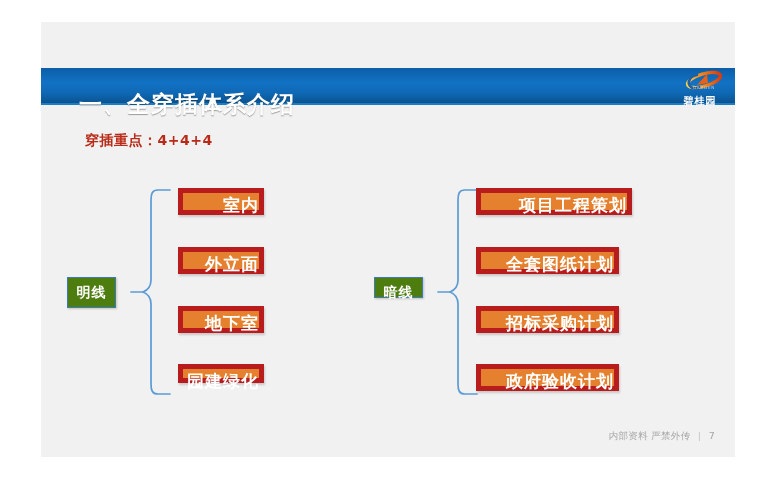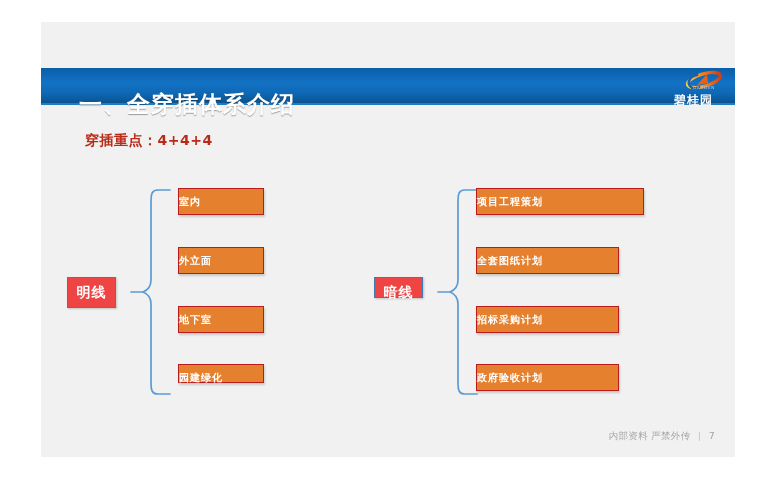--- a/index.html
+++ b/index.html
@@ -63,23 +63,23 @@
     top: 48px;
     width: 52px;
     height: 34px;
   }
   #logo svg { display:block; }
   #logo-text {
     position: absolute;
     left: 0;
     bottom: -1px;
     width: 52px;
-    text-align: left;
-    color: #ffffff;
-    font-size: 12px;
+    text-align: center;
+    color: #ffffff;
+    font-size: 10px;
     font-weight: bold;
     letter-spacing: 1px;
     line-height: 9px;
   }
 
   
   #subtitle {
     position: absolute;
     left: 44px;
     top: 110px;
@@ -88,42 +88,42 @@
     font-weight: bold;
     letter-spacing: 0.5px;
     white-space: nowrap;
   }
 
   
   .group { position: absolute; top: 0; left: 0; }
 
   .root-box {
     position: absolute;
-    background: #ef4444;
+    background: #4d7c0f;
     border: 1px solid #3f7cb5;
     color: #ffffff;
     font-size: 14px;
     font-weight: bold;
     text-align: center;
     box-sizing: border-box;
     box-shadow: 1px 1px 2px rgba(0,0,0,0.20);
     letter-spacing: 1px;
   }
 
   .leaf-box {
     position: absolute;
     background: #e5802f;
     color: #ffffff;
-    font-size: 10px;
-    font-weight: bold;
-    text-align: left;
+    font-size: 17px;
+    font-weight: bold;
+    text-align: right;
     box-sizing: border-box;
     box-shadow: 1px 2px 2px rgba(0,0,0,0.17);
     letter-spacing: 1px;
-    border: 1px solid #b91c1c;
+    border: 5px solid #b91c1c;
   }
 
   .brace { position: absolute; }
   .brace svg { display: block; overflow: visible; }
 
   
   #footer {
     position: absolute;
     right: 20px;
     bottom: 14px;
@@ -184,21 +184,21 @@
     <div class="root-box" style="left:333px; top:255px; width:49px; height:21px; line-height:29px;">暗线</div>
 
     <div class="brace" style="left:380px; top:164px; width:64px; height:212px;">
       <svg width="64" height="212" viewBox="0 0 64 212">
         <path d="M56 4 L44 4 C38 4 37 8 37 14 L37 94 C37 101 34 104 29 106
                  C34 108 37 111 37 118 L37 198 C37 204 38 208 44 208 L56 208" fill="none" stroke="#5b9bd5" stroke-width="1.7" stroke-linecap="round" stroke-linejoin="round"></path>
         <path d="M29 106 L17 106" fill="none" stroke="#5b9bd5" stroke-width="1.7" stroke-linecap="round"></path>
       </svg>
     </div>
 
-    <div class="leaf-box" style="left:435px; top:166px; width:168px; height:27px; line-height:25px;">项目工程策划</div>
+    <div class="leaf-box" style="left:435px; top:166px; width:156px; height:27px; line-height:25px;">项目工程策划</div>
     <div class="leaf-box" style="left:435px; top:225px; width:143px; height:27px; line-height:25px;">全套图纸计划</div>
     <div class="leaf-box" style="left:435px; top:284px; width:143px; height:27px; line-height:25px;">招标采购计划</div>
     <div class="leaf-box" style="left:435px; top:342px; width:143px; height:27px; line-height:25px;">政府验收计划</div>
   </div>
 
   <div id="footer">
     <span>内部资料 严禁外传</span>
     <span class="sep">|</span>
     <span>7</span>
   </div>

